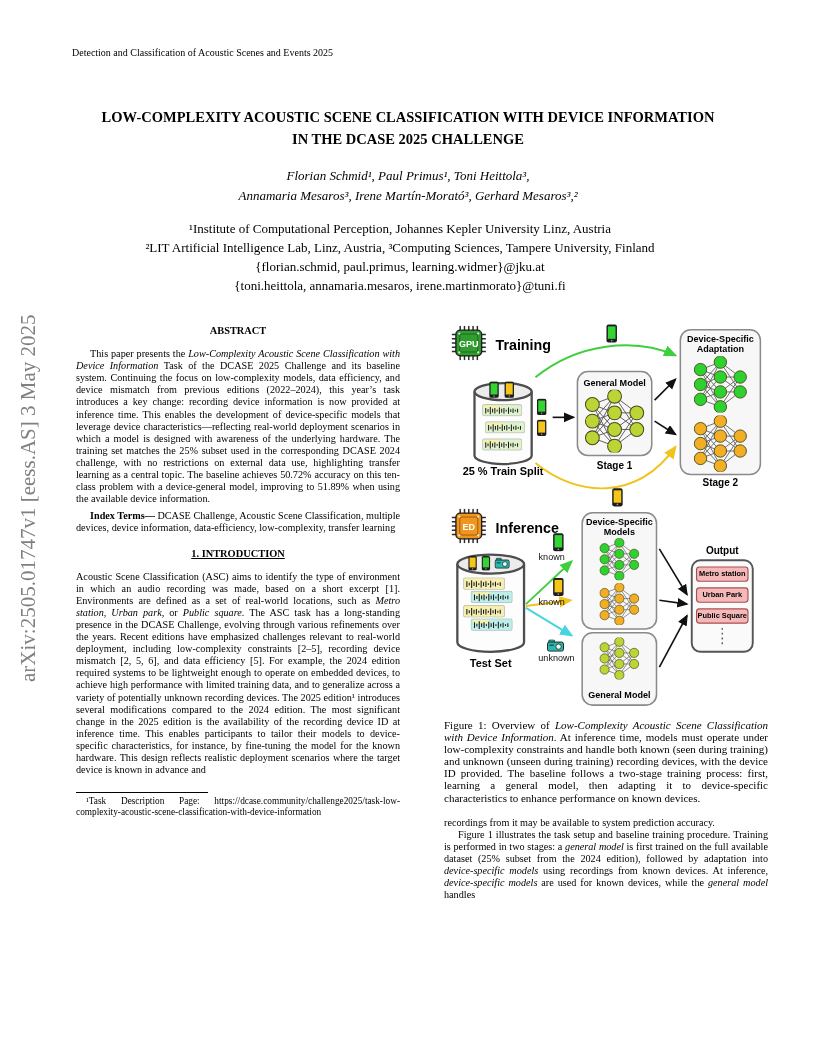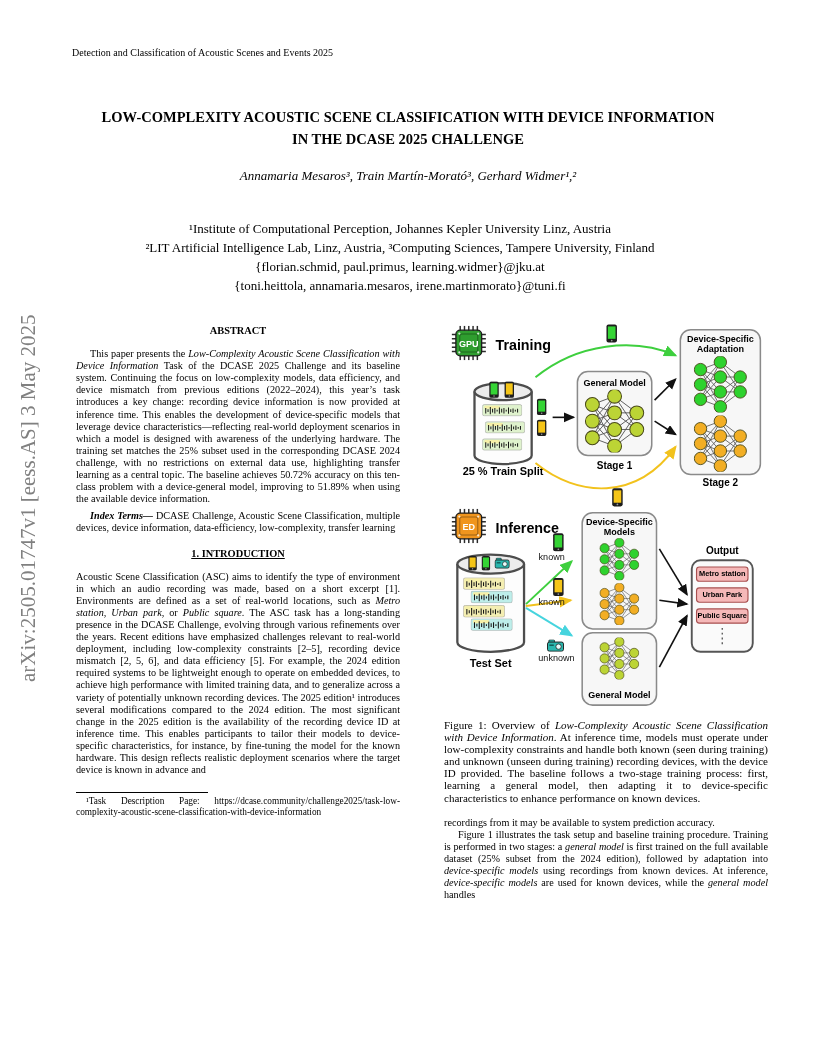--- a/index.html
+++ b/index.html
@@ -32,21 +32,21 @@
   }
   .col-left  { left:76px; }
   .col-right { left:444px; }
   .sec-heading { text-align:center; font-weight:bold; font-size:10.4px;
     margin:3px 0 11px 0; }
   .sec-heading2 { text-align:center; font-weight:bold; font-size:10.4px;
     margin:13px 0 11px 0;text-decoration:underline; }
   .col p { margin:0; text-indent:14px; }
   .col p.no-indent { text-indent:0; }
   .it { font-style:italic; }
-  .bi { font-weight:bold; font-style:italic; }
+  .bi { font-weight:bold; }
   .idx-par { margin-top:5px !important; }
   .fn-rule { width:132px; border-top:1px solid #000; margin-top:16px; }
   .footnote { font-size:9.3px; line-height:11.3px; margin-top:3px;
     overflow-wrap:anywhere; text-indent:10px; text-align:justify; }
   .figure-wrap { width:324px; }
   .figure-svg { display:block; }
   .fig-caption { margin-top:10px; font-size:11px; line-height:12.1px;
     text-align:justify; }
   .rc-text { margin-top:13px; }
 
@@ -72,21 +72,22 @@
   <div class="arxiv-sidebar">arXiv:2505.01747v1  [eess.AS]  3 May 2025</div>
 
   <div class="header-line">Detection and Classification of Acoustic Scenes and Events 2025</div>
 
   <div class="paper-title">
     <div>LOW-COMPLEXITY ACOUSTIC SCENE CLASSIFICATION WITH DEVICE INFORMATION</div>
     <div>IN THE DCASE 2025 CHALLENGE</div>
   </div>
 
   <div class="authors">
-    <div>Annamaria Mesaros³, Train Martín-Morató³, Gerhard Widmer¹,²</div>
+    <div>Florian Schmid¹, Paul Primus¹, Toni Heittola³,</div>
+    <div>Annamaria Mesaros³, Irene Martín-Morató³, Gerhard Mesaros³,²</div>
   </div>
 
   <div class="affiliations">
     <div>¹Institute of Computational Perception, Johannes Kepler University Linz, Austria</div>
     <div>²LIT Artificial Intelligence Lab, Linz, Austria, ³Computing Sciences, Tampere University, Finland</div>
     <div>{florian.schmid, paul.primus, learning.widmer}@jku.at</div>
     <div>{toni.heittola, annamaria.mesaros, irene.martinmorato}@tuni.fi</div>
   </div>
 
   <div class="col col-left">

